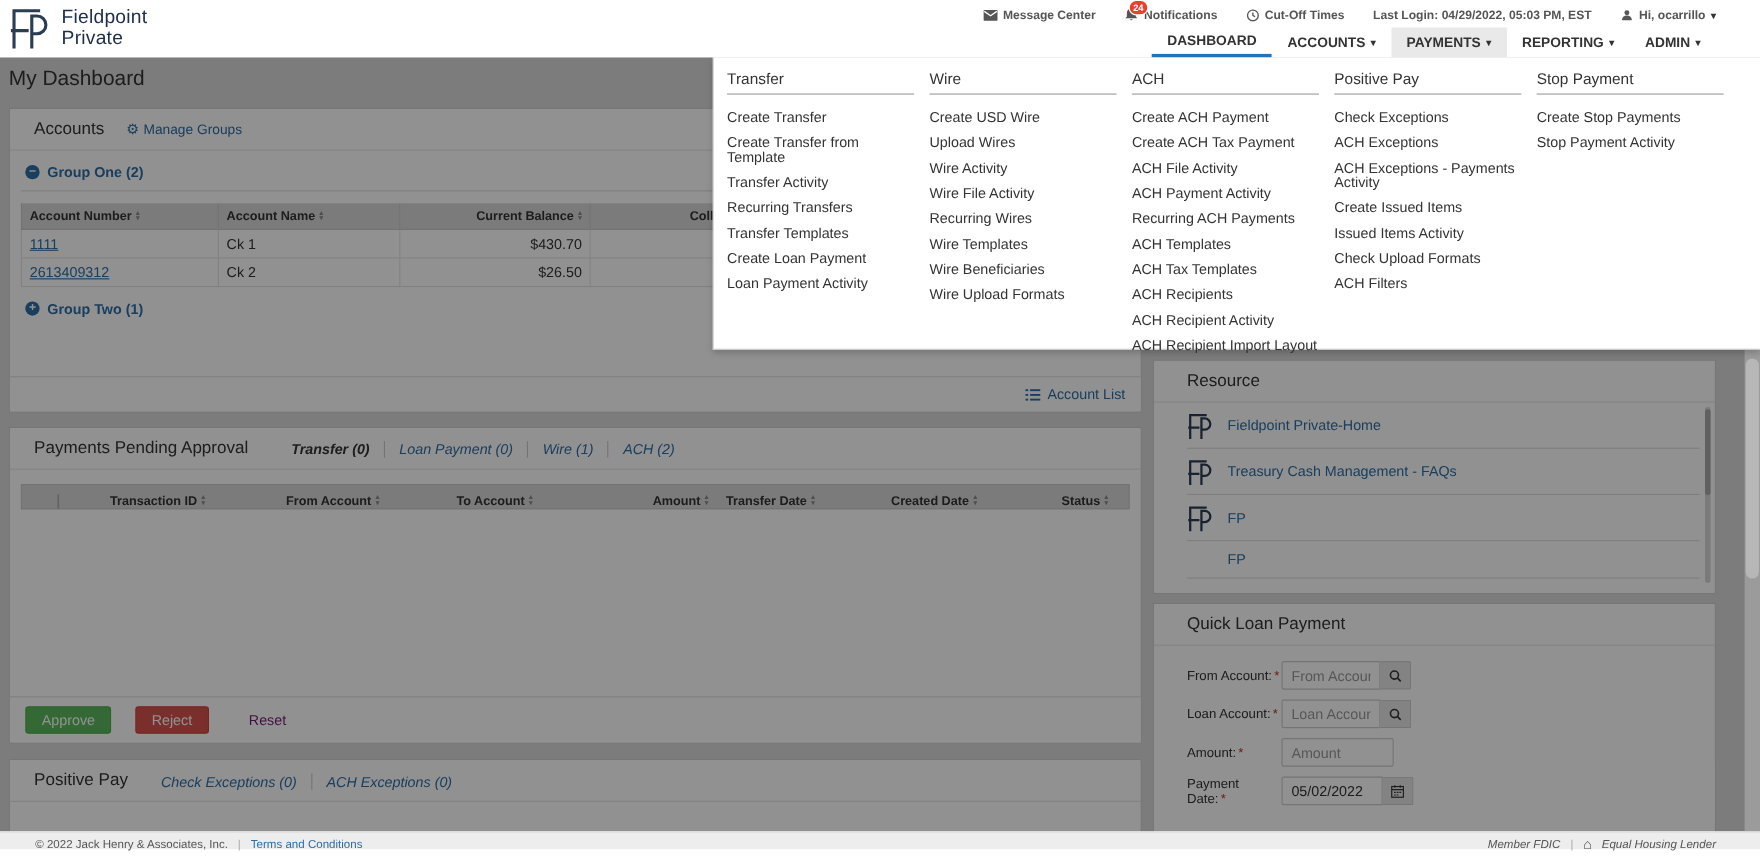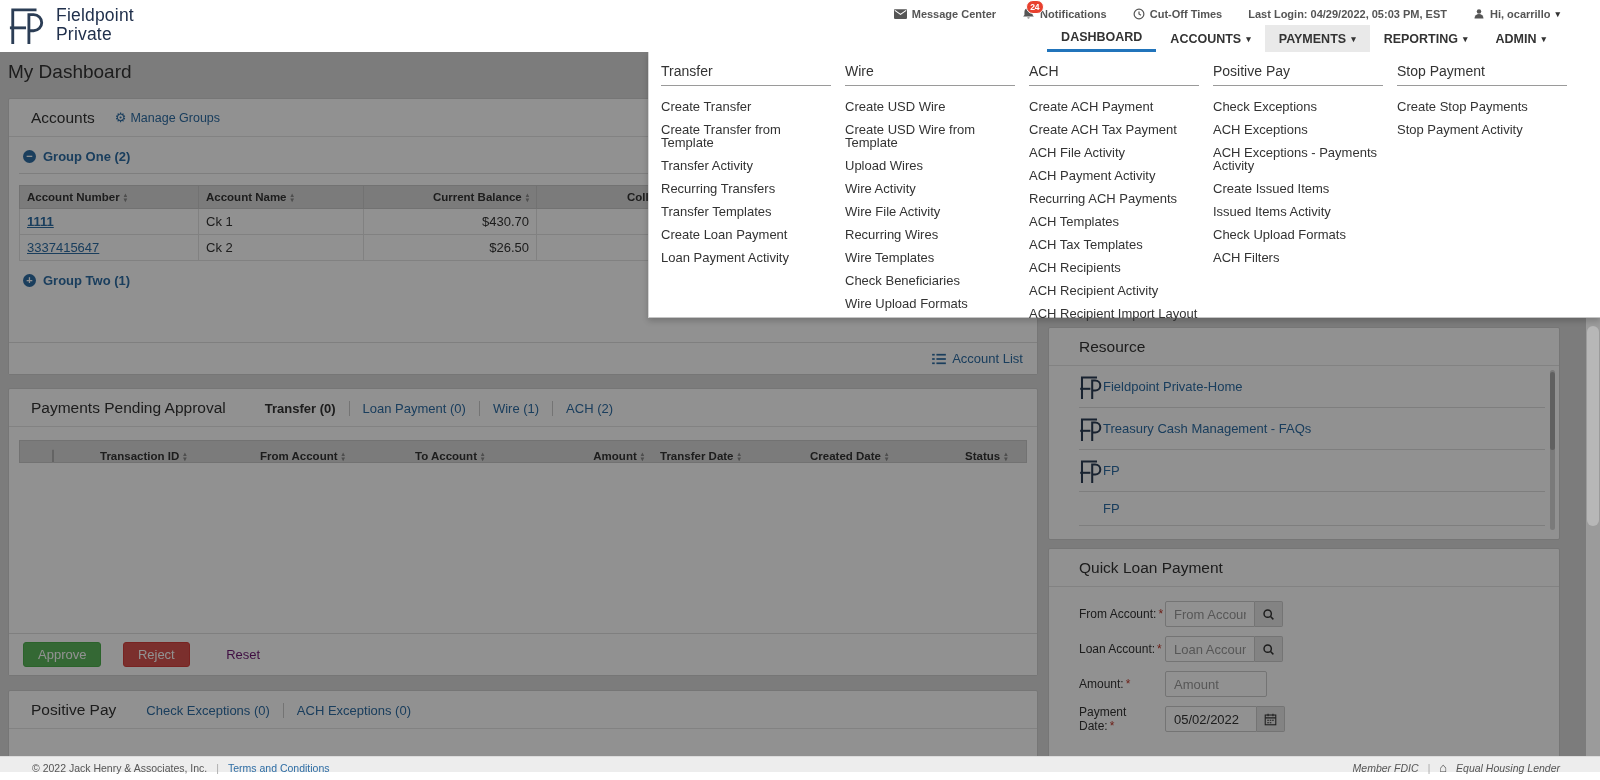--- a/index.html
+++ b/index.html
@@ -23,21 +23,21 @@
 
   
   .page { position:absolute; left:0; top:52px; width:1600px; height:704px; background:#dbdbdb; overflow:hidden; z-index:10; }
   .band { height:39px; padding:9px 0 0 8px; }
   .band h1 { font-size:19px; font-weight:400; color:#333; }
 
   .panel { position:absolute; background:#fff; border:1px solid #cfcfcf; border-radius:2px; }
   .p-head { display:flex; align-items:center; padding:10px 14px 9px 22px; border-bottom:1px solid #e5e5e5; }
   .p-title { font-size:15.5px; font-weight:400; color:#333; }
   .link { color:#2e6da4; text-decoration:none; cursor:pointer; }
-  .tabs { display:flex; align-items:center; margin-left:26px; font-size:13px; }
+  .tabs { display:flex; align-items:center; margin-left:26px; font-size:13px;font-style:italic; }
   .tabs .tab { color:#2e6da4; padding:0 13px; cursor:pointer; }
   .tabs .tab.active { color:#333; font-weight:700; }
   .tabs .tab + .tab { border-left:1px solid #ccc; }
 
   
   #accounts { left:8px; top:46px; width:1030px; height:277px; }
   .grp { display:flex; align-items:center; gap:7px; font-size:13px; font-weight:700; color:#2e6da4; padding:12px 10px 9px 14px; cursor:pointer; }
   .toggle { width:13px; height:13px; border-radius:50%; background:#2e6da4; color:#fff; font-size:11px; line-height:12px; text-align:center; display:inline-block; }
   .grp-rule { margin:0 10px; border-bottom:1px solid #ddd; }
   table.acct { width:1010px; margin:11px 10px 0; border-collapse:collapse; font-size:13px; color:#333; table-layout:fixed; }
@@ -60,21 +60,21 @@
   .btn-approve { background:#5cb85c; border-color:#4cae4c; color:#fff; }
   .btn-reject { background:#d9534f; border-color:#d43f3a; color:#fff; margin-left:17px; }
   .btn-reset { background:transparent; border:none; color:#701a75; margin-left:18px; }
 
   
   #pospay { left:8px; top:638px; width:1030px; height:120px; }
 
   
   #resource { left:1048px; top:275px; width:512px; height:213px; }
   #resource .p-head, #quickloan .p-head { padding-left:30px; }
-  .res-row { display:flex; align-items:center; gap:0; margin:0 14px 0 30px; border-bottom:1px solid #ddd; height:42px; font-size:13px; }
+  .res-row { display:flex; align-items:center; gap:13px; margin:0 14px 0 30px; border-bottom:1px solid #ddd; height:42px; font-size:13px; }
   .res-row .res-link { margin-left:0; }
   .res-ico { width:24px; flex:0 0 24px; }
   .res-ico.empty { visibility:hidden; }
   .res-sb { position:absolute; right:4px; top:42px; width:5px; height:160px; background:#d6d6d6; border-radius:3px; }
   .res-sb .thumb { position:absolute; top:2px; left:0; width:5px; height:78px; background:#aaa; border-radius:3px; }
 
   #quickloan { left:1048px; top:496px; width:512px; height:210px; }
   .frm { padding:14px 14px 0 30px; }
   .frow { display:flex; align-items:center; margin-bottom:9px; height:26px; }
   .flabel { width:86px; font-size:12px; color:#333; flex:0 0 86px; }
@@ -209,27 +209,27 @@
         <thead>
           <tr>
             <th><span>Account Number</span><span class="sort"></span></th>
             <th><span>Account Name</span><span class="sort"></span></th>
             <th class="th-right"><span>Current Balance</span><span class="sort"></span></th>
             <th style="padding-left:90px;"><span>Coll</span><span class="sort"></span></th>
           </tr>
         </thead>
         <tbody>
           <tr>
-            <td><a class="link" style="text-decoration:underline;font-weight:bold;">1111</a></td>
+            <td><a class="link" style="text-decoration:underline;">1111</a></td>
             <td>Ck 1</td>
             <td class="td-right">$430.70</td>
             <td></td>
           </tr>
           <tr>
-            <td><a class="link" style="text-decoration:underline;">3337415647</a></td>
+            <td><a class="link" style="text-decoration:underline;">2613409312</a></td>
             <td>Ck 2</td>
             <td class="td-right">$26.50</td>
             <td></td>
           </tr>
         </tbody>
       </table>
       <div class="grp">
         <span class="toggle">+</span>
         <span>Group Two (1)</span>
       </div>
@@ -378,27 +378,26 @@
       <a class="mi">Create Transfer from Template</a>
       <a class="mi">Transfer Activity</a>
       <a class="mi">Recurring Transfers</a>
       <a class="mi">Transfer Templates</a>
       <a class="mi">Create Loan Payment</a>
       <a class="mi">Loan Payment Activity</a>
     </div>
     <div class="mcol">
       <h3>Wire</h3>
       <a class="mi">Create USD Wire</a>
-      <a class="mi">Create USD Wire from Template</a>
       <a class="mi">Upload Wires</a>
       <a class="mi">Wire Activity</a>
       <a class="mi">Wire File Activity</a>
       <a class="mi">Recurring Wires</a>
       <a class="mi">Wire Templates</a>
-      <a class="mi">Check Beneficiaries</a>
+      <a class="mi">Wire Beneficiaries</a>
       <a class="mi">Wire Upload Formats</a>
     </div>
     <div class="mcol">
       <h3>ACH</h3>
       <a class="mi">Create ACH Payment</a>
       <a class="mi">Create ACH Tax Payment</a>
       <a class="mi">ACH File Activity</a>
       <a class="mi">ACH Payment Activity</a>
       <a class="mi">Recurring ACH Payments</a>
       <a class="mi">ACH Templates</a>

